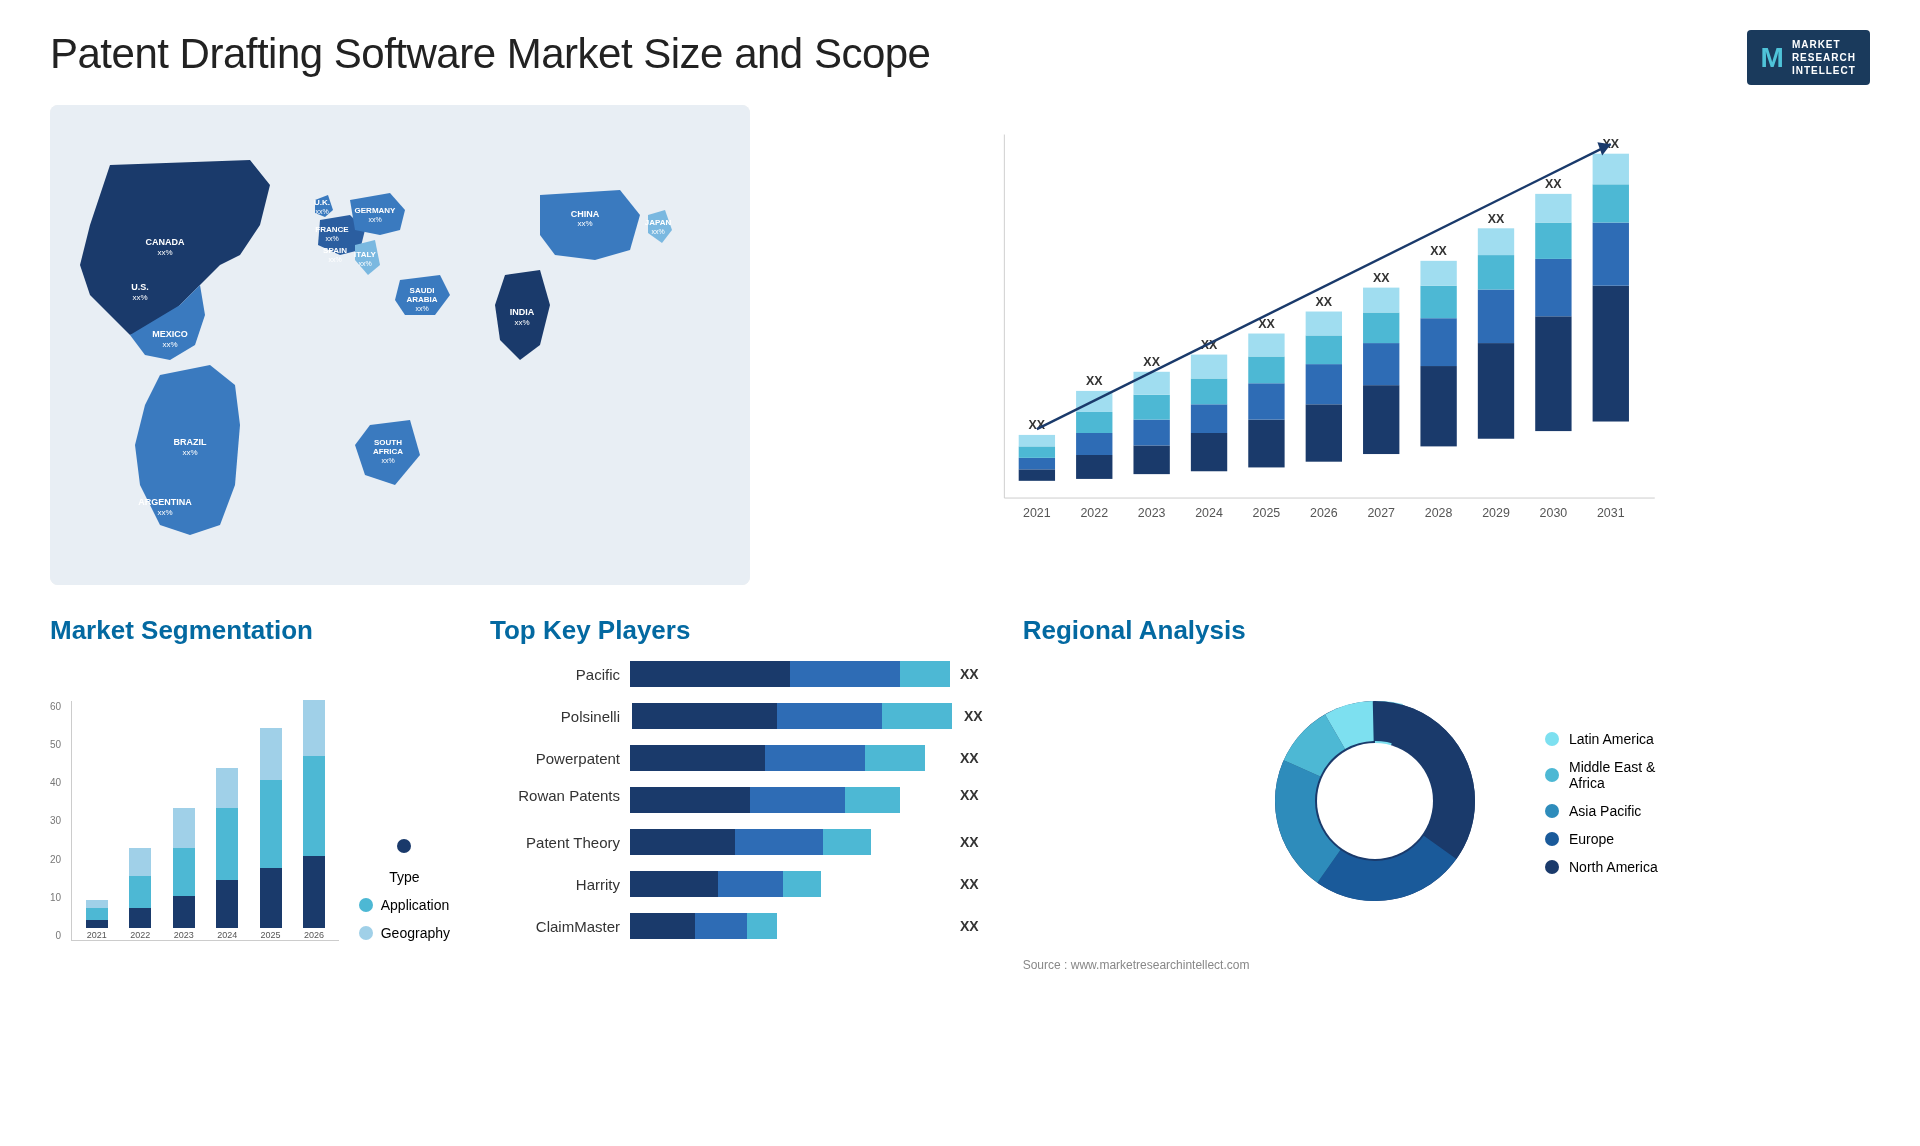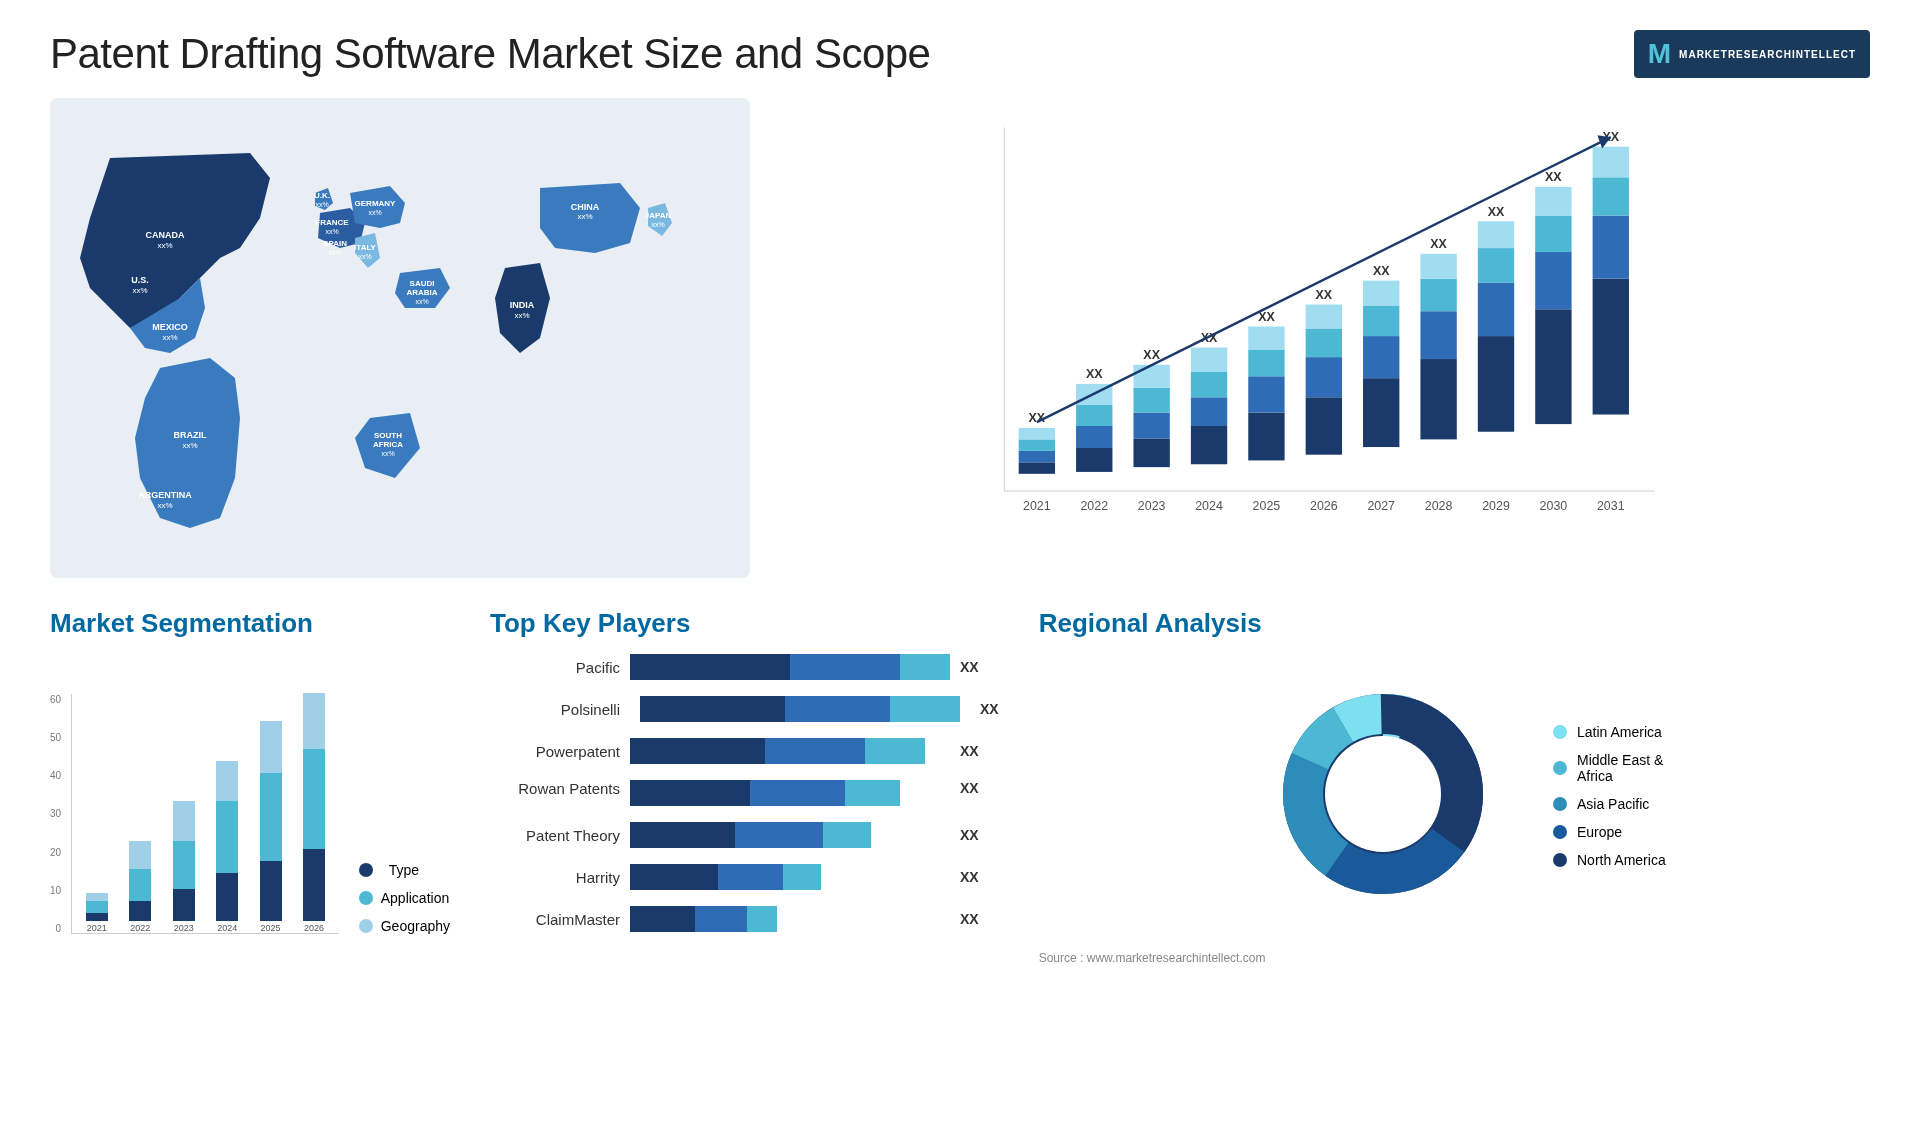--- a/index.html
+++ b/index.html
@@ -44,21 +44,21 @@
     }
 
     .logo-m {
       font-size: 28px;
       font-weight: 900;
       color: #4fc3d9;
     }
 
     .logo-text {
       display: flex;
-      flex-direction: row;
+      flex-direction: column;
       font-size: 10px;
       font-weight: 700;
       line-height: 1.3;
       letter-spacing: 1px;
     }
 
     
     .top-section {
       display: flex;
       gap: 20px;
@@ -419,21 +419,21 @@
             <div style="width:22px; display:flex; flex-direction:column; justify-content:flex-end; align-items:center;">
               <div style="width:22px; height:56px; background:#a0d0e8;"></div>
               <div style="width:22px; height:100px; background:#4db8d4;"></div>
               <div style="width:22px; height:72px; background:#1a3a6b;"></div>
             </div>
             <span style="font-size:9px;color:#555;margin-top:2px;">2026</span>
           </div>
         </div>
 
         <div style="display:flex; flex-direction:column; gap:12px; padding-left:10px; justify-content:center;">
-          <div style="display:flex;align-items:center;gap:16px;">
+          <div style="display:flex;align-items:center;gap:16px;flex-direction:column;">
             <div style="width:14px;height:14px;border-radius:50%;background:#1a3a6b;"></div>
             <span style="font-size:14px;">Type</span>
           </div>
           <div style="display:flex;align-items:center;gap:8px;">
             <div style="width:14px;height:14px;border-radius:50%;background:#4db8d4;"></div>
             <span style="font-size:14px;">Application</span>
           </div>
           <div style="display:flex;align-items:center;gap:8px;">
             <div style="width:14px;height:14px;border-radius:50%;background:#a0d0e8;"></div>
             <span style="font-size:14px;">Geography</span>
@@ -448,21 +448,21 @@
       <div style="display:flex;align-items:center;margin-bottom:16px;gap:10px;">
         <span style="width:130px;font-size:15px;color:#333;text-align:right;">Pacific</span>
         <div style="display:flex;height:26px;width:320px;">
           <div style="width:160px;background:#1a3a6b;height:100%;"></div>
           <div style="width:110px;background:#2e6cb5;height:100%;"></div>
           <div style="width:50px;background:#4db8d4;height:100%;"></div>
         </div>
         <span style="font-size:14px;font-weight:700;color:#333;">XX</span>
       </div>
 
-      <div style="display:flex;align-items:center;margin-bottom:16px;gap:20px;">
+      <div style="display:flex;align-items:center;margin-bottom:16px;gap:12px;">
         <span style="width:130px;font-size:15px;color:#333;text-align:right;">Polsinelli</span>
         <div style="display:flex;height:26px;width:320px;">
           <div style="width:145px;background:#1a3a6b;height:100%;"></div>
           <div style="width:105px;background:#2e6cb5;height:100%;"></div>
           <div style="width:70px;background:#4db8d4;height:100%;"></div>
         </div>
         <span style="font-size:14px;font-weight:700;color:#333;">XX</span>
       </div>
 
       <div style="display:flex;align-items:center;margin-bottom:16px;gap:10px;">

